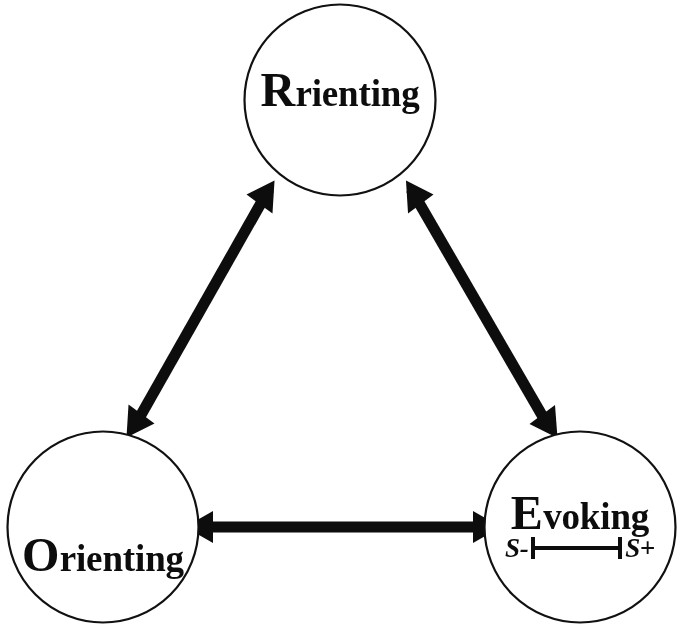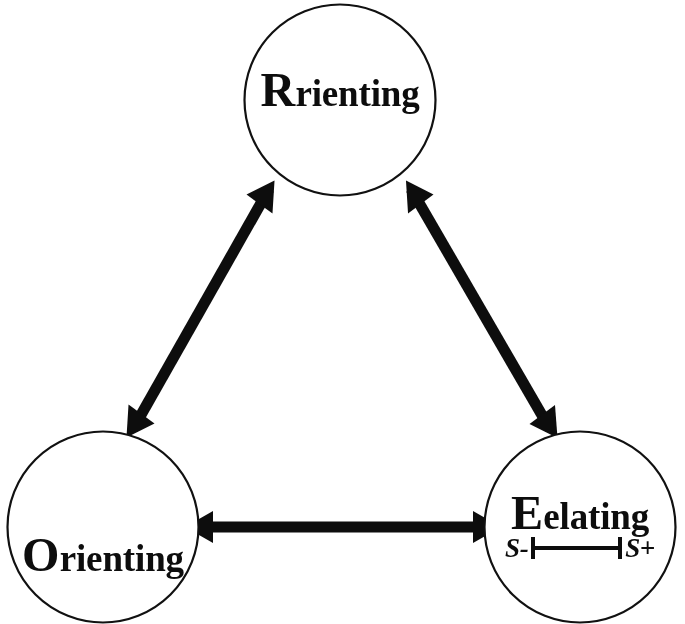--- a/index.html
+++ b/index.html
@@ -153,21 +153,21 @@
 
   <div class="node-label" id="label-relating">
     <span class="initial">R</span><span class="rest">rienting</span>
   </div>
 
   <div class="node-label" id="label-orienting">
     <span class="initial">O</span><span class="rest">rienting</span>
   </div>
 
   <div class="node-label" id="label-evoking">
-    <span class="initial">E</span><span class="rest">elating</span>
+    <span class="initial">E</span><span class="rest">voking</span>
   </div>
 
   <div id="evoking-scale">
     <span class="scale-term">S-</span>
     <span id="scale-beam">
       <span class="beam-cap left"></span>
       <span class="beam-bar"></span>
       <span class="beam-cap right"></span>
     </span>
     <span class="scale-term">S+</span>

